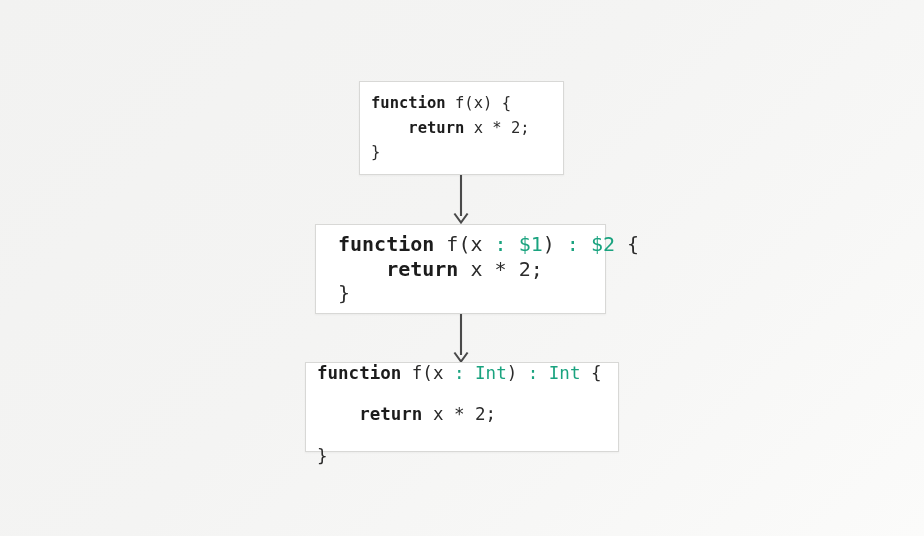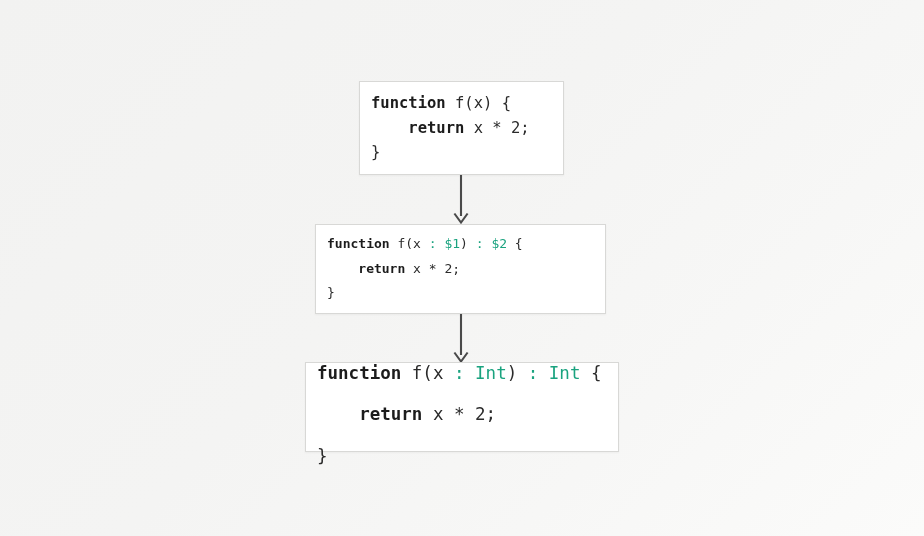--- a/index.html
+++ b/index.html
@@ -52,22 +52,22 @@
     padding: 0 11px;
   }
   #node-0 .code-line { line-height: 24.5px; }
 
   
   #node-1 {
     left: 315px;
     top: 224px;
     width: 291px;
     height: 90px;
-    font-size: 13px;
-    padding: 0 11px;
+    font-size: 20px;
+    padding: 0 22px;
   }
   #node-1 .code-line { line-height: 24.5px; }
 
   
   #node-2 {
     left: 305px;
     top: 362px;
     width: 314px;
     height: 90px;
     font-size: 17.5px;

